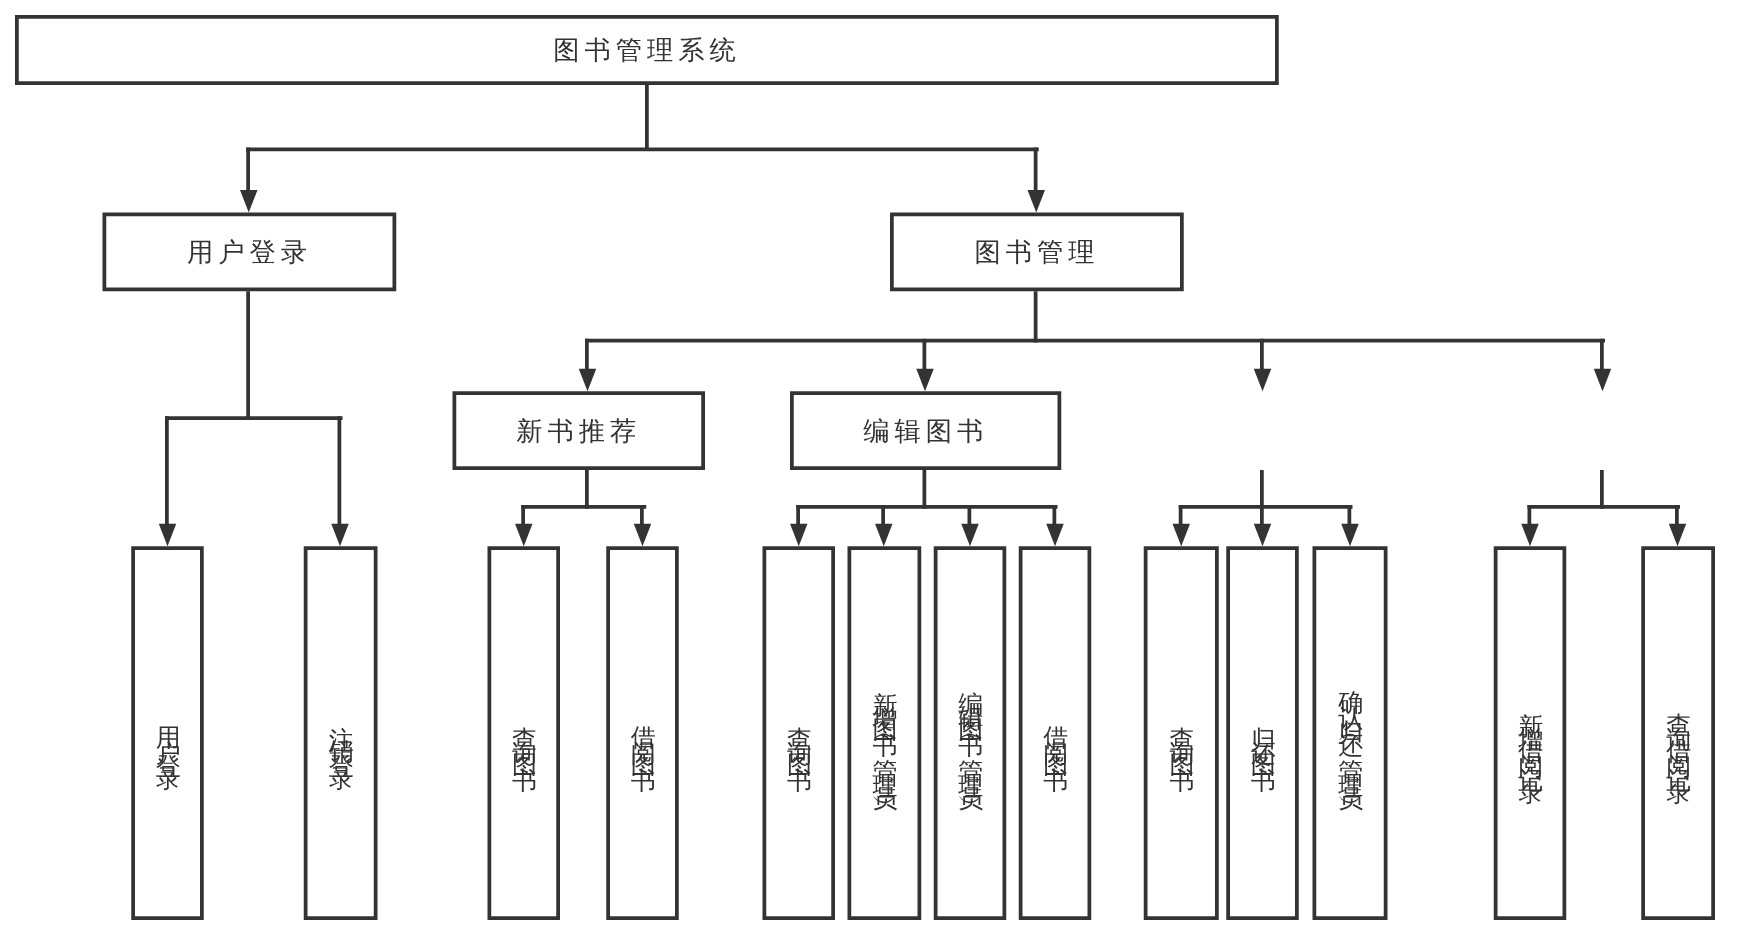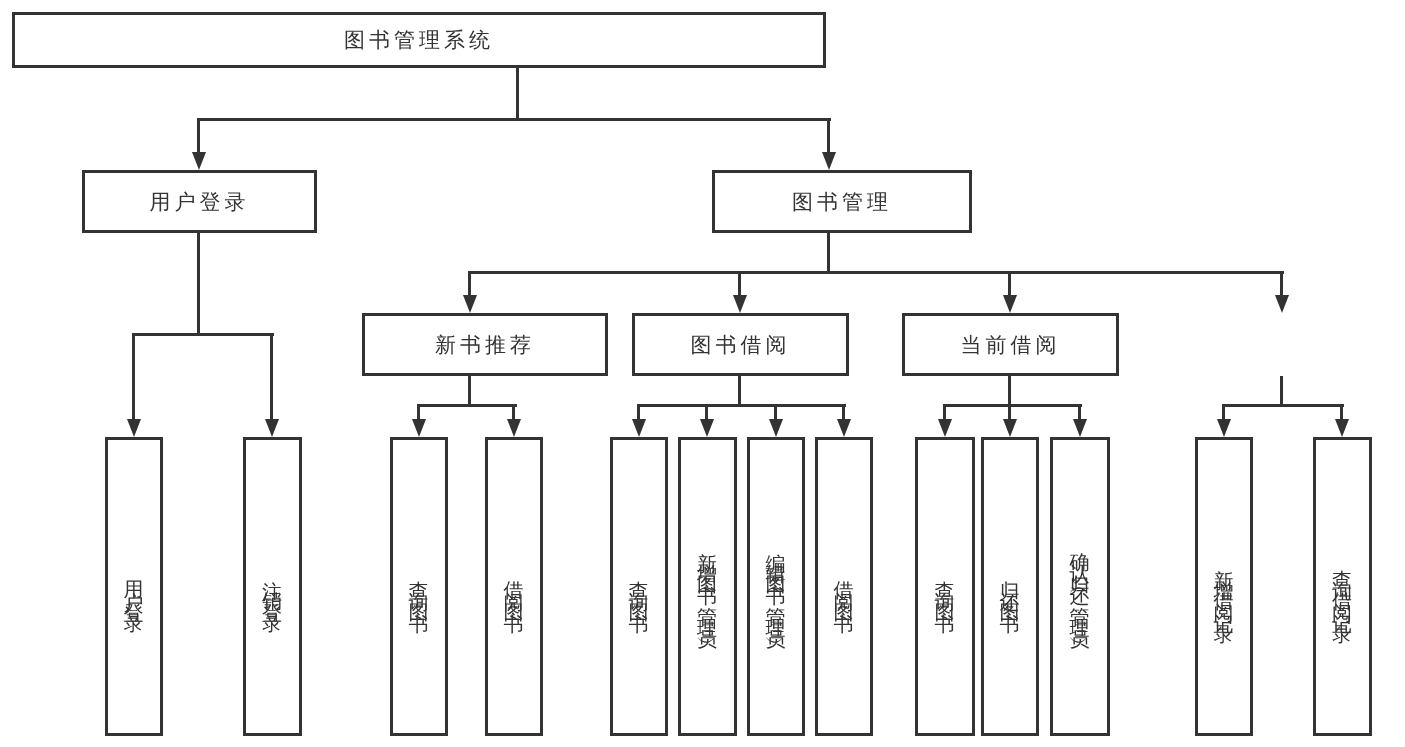--- a/index.html
+++ b/index.html
@@ -63,39 +63,36 @@
     color:var(--wm);
     letter-spacing:1px;
     white-space:nowrap;
   }
 </style>
 </head>
 <body>
 
 <div id="stage">
 
-  <div class="box" style="left:12px;top:12px;width:814px;height:56px">
+  <div class="box" style="left:12px;top:12px;width:1011px;height:56px">
     <span class="lbl">图书管理系统</span>
   </div>
 
   <div class="box" style="left:82px;top:170px;width:235px;height:63px">
     <span class="lbl">用户登录</span>
   </div>
-  <div class="box" style="left:712px;top:170px;width:260px;height:63px">
+  <div class="box" style="left:712px;top:170px;width:235px;height:63px">
     <span class="lbl">图书管理</span>
   </div>
 
-  <div class="box" style="left:362px;top:313px;width:246px;height:63px">
+  <div class="box" style="left:362px;top:313px;width:202px;height:63px">
     <span class="lbl">新书推荐</span>
   </div>
   <div class="box" style="left:632px;top:313px;width:217px;height:63px">
-    <span class="lbl">图书借阅</span>
-  </div>
-  <div class="box" style="left:902px;top:313px;width:217px;height:63px">
-    <span class="lbl">当前借阅</span>
+    <span class="lbl">编辑图书</span>
   </div>
 
   <div class="box leaf" style="left:105px;width:58px">
     <span class="lbl">用户登录</span>
   </div>
   <div class="box leaf" style="left:243px;width:59px">
     <span class="lbl">注销登录</span>
   </div>
 
   <div class="box leaf" style="left:390px;width:58px">

